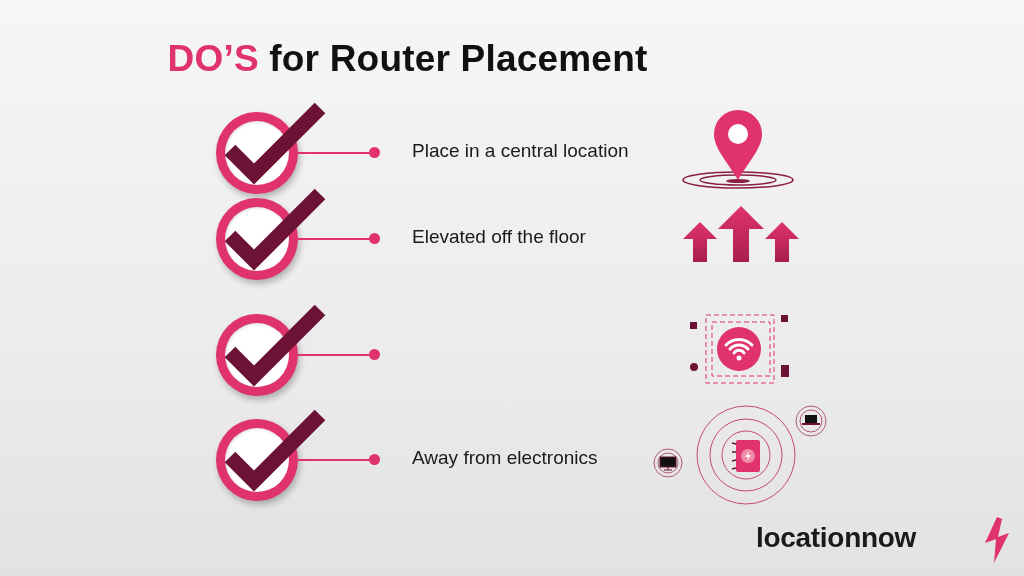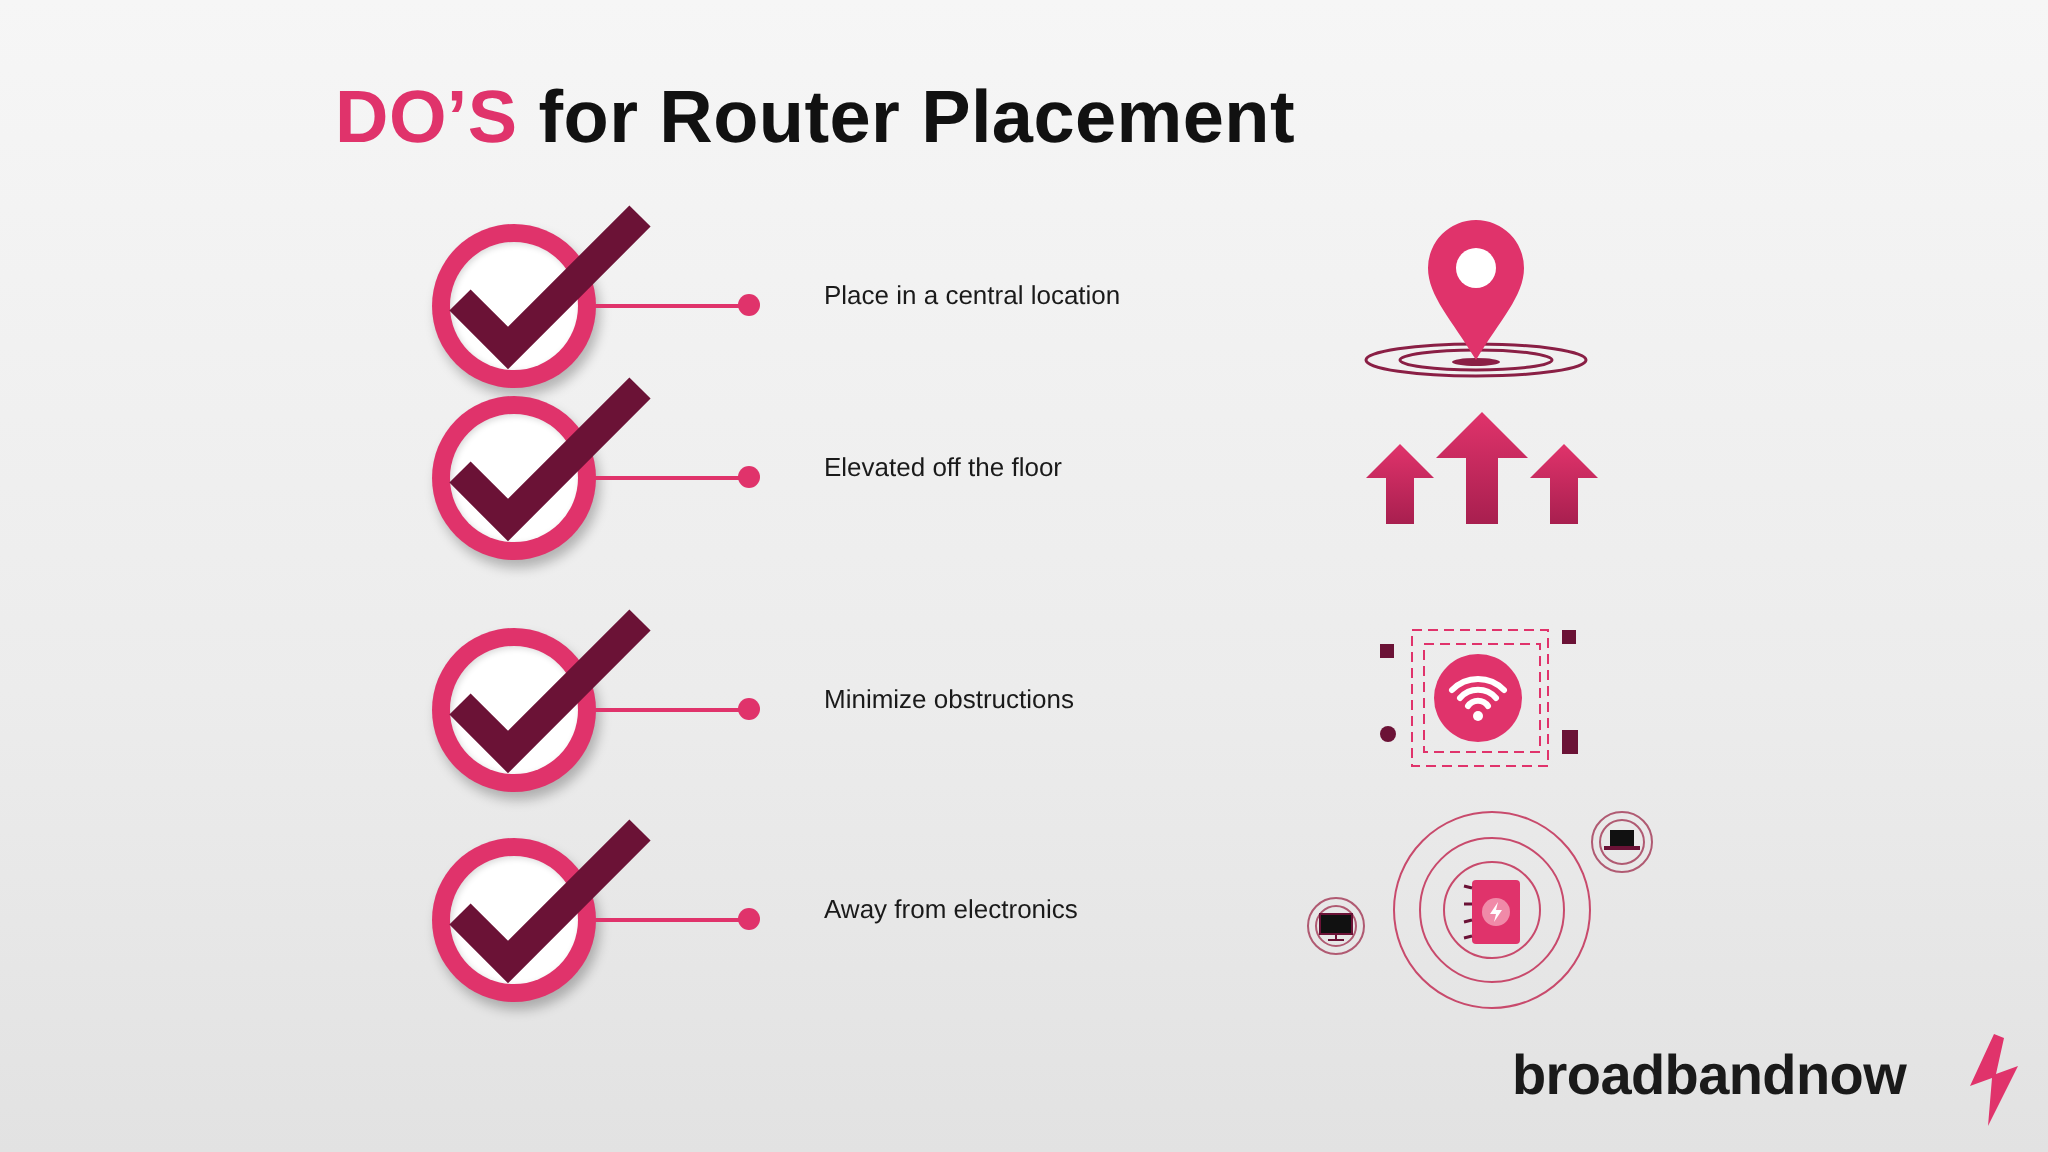--- a/index.html
+++ b/index.html
@@ -10,21 +10,21 @@
     font-size:37px;font-weight:bold;color:#111;letter-spacing:0.2px;}
   .title .accent{color:#e0336b;}
   .row{position:absolute;left:0;width:1024px;height:100px;}
   .check{position:absolute;left:216px;top:14px;width:82px;height:82px;border-radius:50%;
     background:#e0336b;box-shadow:2px 4px 6px rgba(0,0,0,0.25);}
   .check .inner{position:absolute;left:9px;top:9px;width:64px;height:64px;border-radius:50%;
     background:#fff;box-shadow:inset 1px 1px 3px rgba(0,0,0,0.15);}
   .check svg{position:absolute;left:0;top:-18px;overflow:visible;}
   .connector{position:absolute;left:296px;top:54px;width:78px;height:2px;background:#e0336b;}
   .dot{position:absolute;left:369px;top:49px;width:11px;height:11px;border-radius:50%;background:#e0336b;}
-  .label{position:absolute;left:412px;top:42px;font-size:13px;color:#1a1a1a;}
+  .label{position:absolute;left:412px;top:42px;font-size:19px;color:#1a1a1a;}
   .icon{position:absolute;}
   .logo{position:absolute;left:756px;top:522px;font-size:28px;font-weight:bold;color:#1a1a1a;letter-spacing:-0.3px;}
   .logo .now{font-weight:bold;}
   .bolt{position:absolute;left:985px;top:517px;}
 </style>
 </head>
 <body>
 
 <div class="title"><span class="accent">DO’S</span><span> for Router Placement</span></div>
 
@@ -72,21 +72,20 @@
 
 <div class="row" style="top:300px;">
   <div class="check">
     <div class="inner"></div>
     <svg width="120" height="110" viewBox="0 0 120 110">
         <path d="M14 56 L38 80 L104 14" stroke="#6b1236" stroke-width="15" fill="none"></path>
       </svg>
   </div>
   <div class="connector"></div>
   <div class="dot"></div>
-  <div class="label">Minimize obstructions</div>
   <svg class="icon" style="left:688px;top:12px;" width="112" height="76" viewBox="0 0 112 76">
     <rect x="18" y="3" width="68" height="68" fill="none" stroke="#e0336b" stroke-width="1" stroke-dasharray="5,3"></rect>
     <rect x="24" y="10" width="58" height="54" fill="none" stroke="#e0336b" stroke-width="1" stroke-dasharray="5,3"></rect>
     <circle cx="51" cy="37" r="22" fill="#e0336b"></circle>
     <path d="M38 33 A18 18 0 0 1 64 33" stroke="#fff" stroke-width="3" fill="none" stroke-linecap="round"></path>
     <path d="M42 37 A12 12 0 0 1 60 37" stroke="#fff" stroke-width="3" fill="none" stroke-linecap="round"></path>
     <path d="M46 41 A6 6 0 0 1 56 41" stroke="#fff" stroke-width="3" fill="none" stroke-linecap="round"></path>
     <circle cx="51" cy="46" r="2.5" fill="#fff"></circle>
     <rect x="2" y="10" width="7" height="7" fill="#6b1236"></rect>
     <rect x="93" y="3" width="7" height="7" fill="#6b1236"></rect>
@@ -117,16 +116,16 @@
     <circle cx="18" cy="63" r="10" fill="none" stroke="#b05a72" stroke-width="1"></circle>
     <rect x="10" y="57" width="16" height="10" fill="#111" stroke="#6b1236" stroke-width="1"></rect>
     <path d="M18 67 L18 70 M14 70 L22 70" stroke="#6b1236" stroke-width="1"></path>
     <circle cx="161" cy="21" r="15" fill="none" stroke="#b05a72" stroke-width="1"></circle>
     <circle cx="161" cy="21" r="11" fill="none" stroke="#b05a72" stroke-width="1"></circle>
     <rect x="155" y="15" width="12" height="8" fill="#111"></rect>
     <path d="M152 24 L170 24" stroke="#6b1236" stroke-width="2"></path>
   </svg>
 </div>
 
-<div class="logo"><span>broadband</span><span class="now">now</span></div>
+<div class="logo"><span>location</span><span class="now">now</span></div>
 <svg class="bolt" width="24" height="46" viewBox="0 0 24 46">
   <path d="M12 0 L0 26 L11 22 L9 46 L24 16 L13 20 L17 2 Z" fill="#e0336b"></path>
 </svg>
 
 </body></html>

